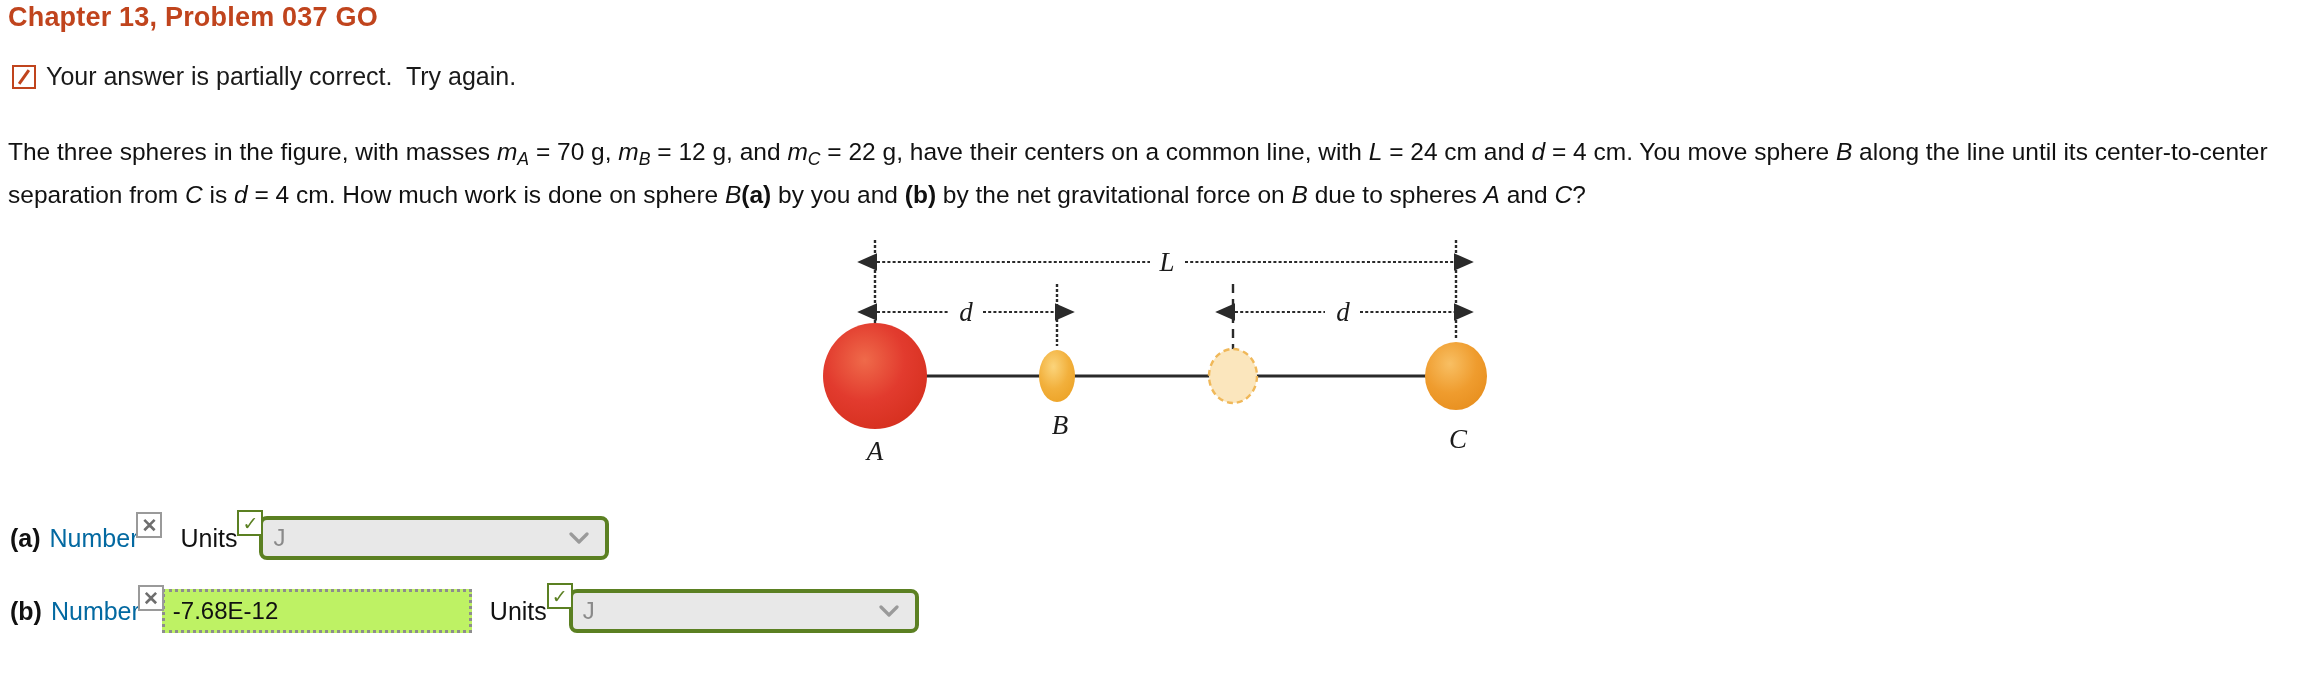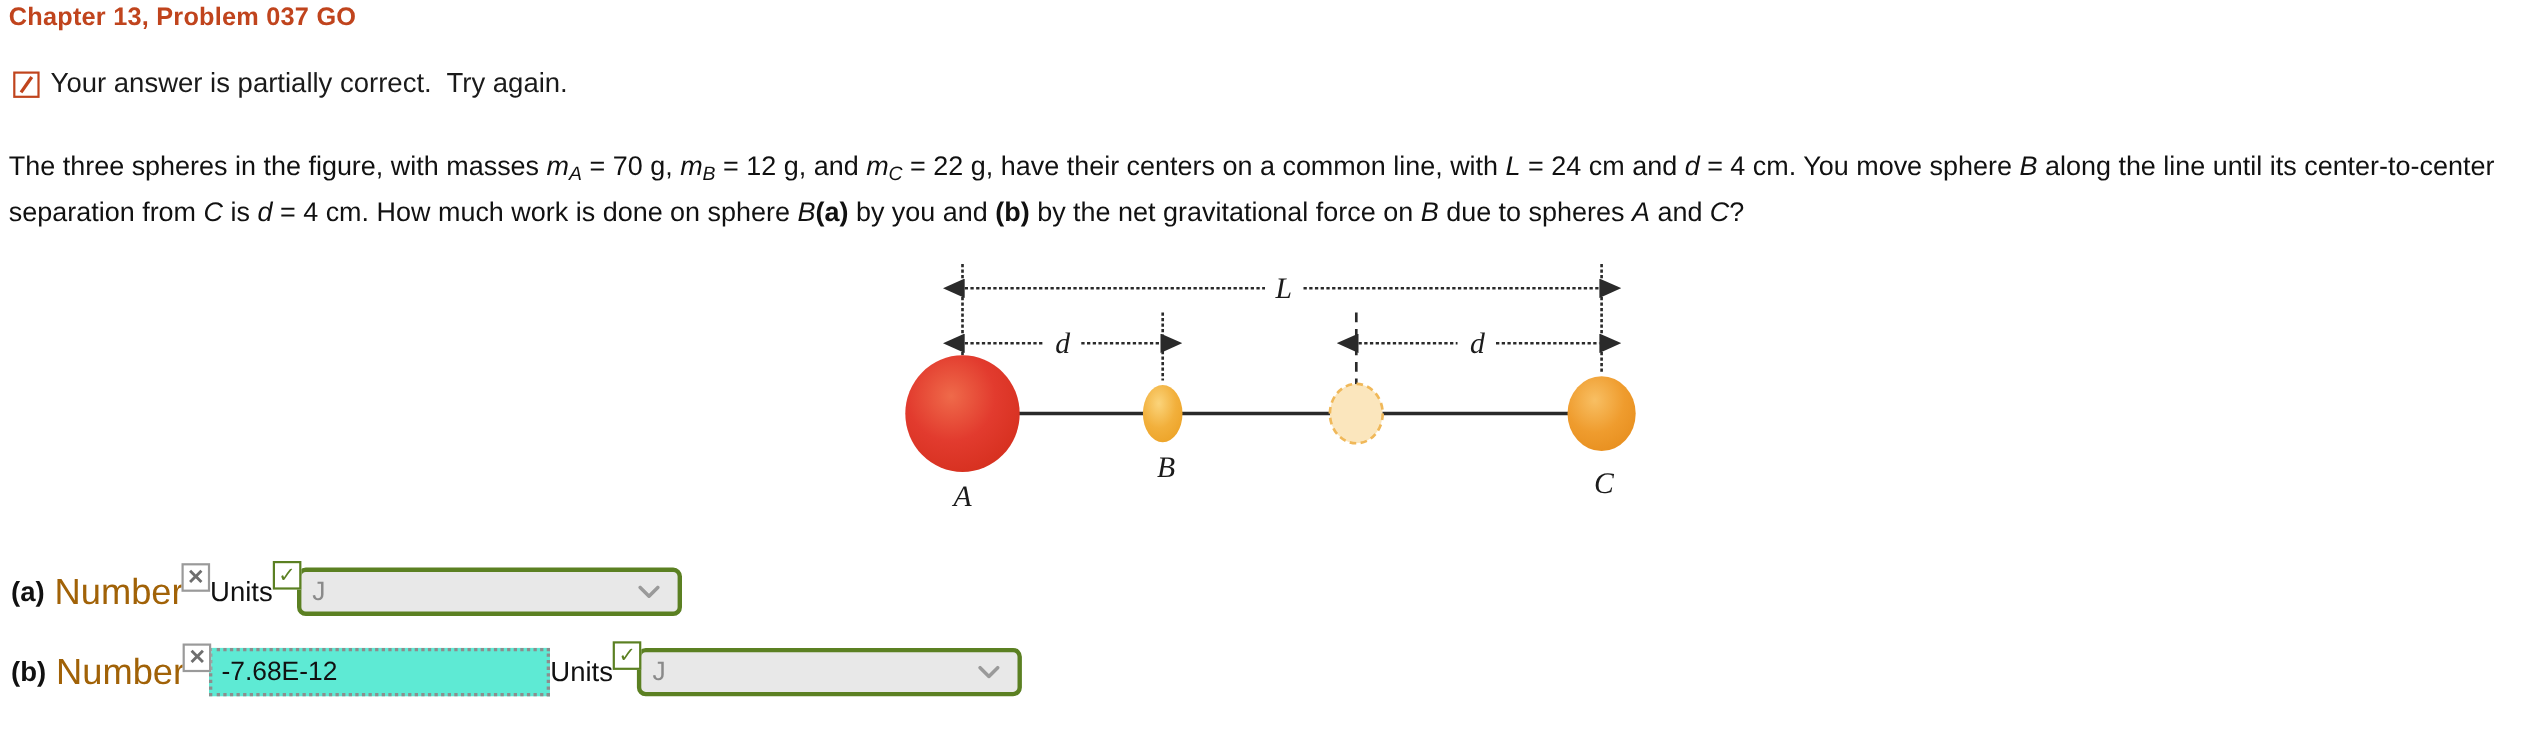--- a/index.html
+++ b/index.html
@@ -14,21 +14,21 @@
     font-family: "Liberation Sans", sans-serif;
     color: #000000;
     overflow: hidden;
   }
 
   
   #problem-title {
     position: absolute;
     left: 8px;
     top: 2px;
-    font-size: 23px;
+    font-size: 27px;
     font-weight: bold;
     color: #c0441d;
     letter-spacing: 0.2px;
     white-space: nowrap;
   }
 
   
   #feedback-row {
     position: absolute;
     left: 12px;
@@ -109,22 +109,22 @@
   #answer-row-a { top: 510px; }
   #answer-row-b { top: 583px; }
 
   .row-letter {
     font-size: 25px;
     font-weight: bold;
     color: #111;
     margin-right: 9px;
   }
   .row-word {
-    font-size: 33px;
-    color: #a16207;
+    font-size: 25px;
+    color: #0369a1;
   }
 
   
   .marker {
     width: 26px;
     height: 26px;
     box-sizing: border-box;
     background: #ffffff;
     display: flex;
     align-items: center;
@@ -153,35 +153,36 @@
   .number-wrap {
     position: relative;
     margin-left: -2px;
     flex: none;
   }
   .number-input {
     width: 310px;
     height: 44px;
     box-sizing: border-box;
     border: 3px dotted #8d8d8d;
-    background: #5eead4;
+    background: #bef264;
     font-family: "Liberation Sans", sans-serif;
     font-size: 24px;
     color: #111111;
     padding: 0 8px;
     outline: none;
   }
   .number-input.focused {
     background: #dde6f7;
     border-color: #8d8d8d;
   }
 
   .units-word {
     font-size: 25px;
     color: #111;
+    margin-left: 18px;
   }
 
   .units-select {
     width: 350px;
     height: 44px;
     box-sizing: border-box;
     border: 4px solid #5b8022;
     border-radius: 8px;
     background: #e8e8e8;
     display: flex;

